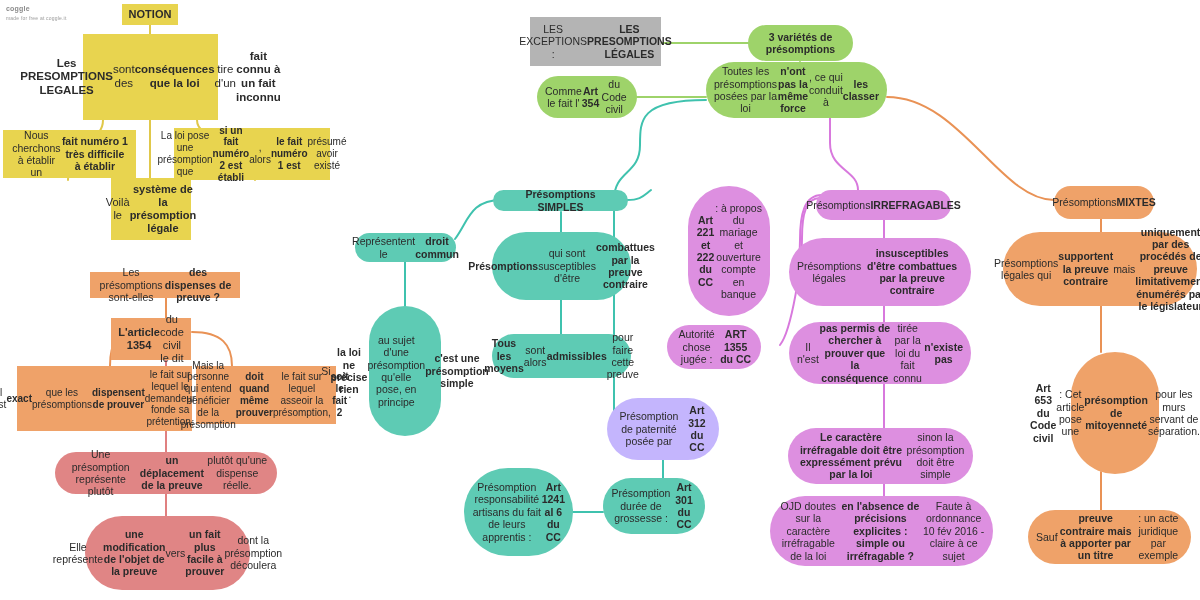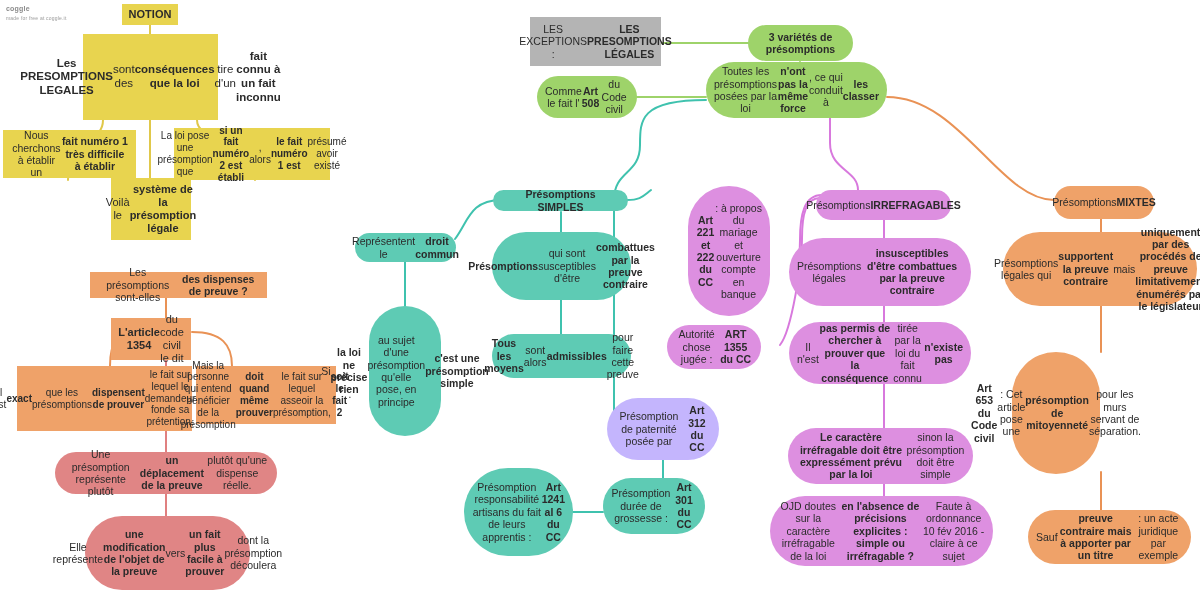--- a/index.html
+++ b/index.html
@@ -71,39 +71,39 @@
     </div>
 
   <div class="node rect" style="left:83px;top:34px;width:135px;height:86px;background:#e8d44f;font-size:11.5px;"><b>Les PRESOMPTIONS LEGALES</b> sont des <b>conséquences que la loi</b> tire d'un <b>fait connu à un fait inconnu</b></div>
 
   <div class="node rect" style="left:3px;top:130px;width:133px;height:48px;background:#e8d44f;font-size:10.5px;">Nous cherchons à établir un <b>fait numéro 1 très difficile à établir</b></div>
 
   <div class="node rect" style="left:111px;top:178px;width:80px;height:62px;background:#e8d44f;font-size:11px;">Voilà le <b>système de la présomption légale</b></div>
 
   <div class="node rect" style="left:174px;top:128px;width:156px;height:52px;background:#e8d44f;font-size:10px;">La loi pose une présomption que <b>si un fait numéro 2 est établi</b>, alors <b>le fait numéro 1 est</b> présumé avoir existé</div>
 
-  <div class="node rect" style="left:90px;top:272px;width:177px;height:26px;background:#efa269;font-size:10.5px;justify-content:flex-end;">Les présomptions sont-elles <b>des dispenses de preuve ?</b></div>
+  <div class="node rect" style="left:90px;top:272px;width:150px;height:26px;background:#efa269;font-size:10.5px;justify-content:flex-end;">Les présomptions sont-elles <b>des dispenses de preuve ?</b></div>
 
   <div class="node rect" style="left:111px;top:318px;width:80px;height:42px;background:#efa269;font-size:11px;"><b>L'article 1354</b> du code civil le dit</div>
 
   <div class="node rect" style="left:17px;top:366px;width:175px;height:65px;background:#efa269;font-size:10px;">Il est <b>exact</b> que les présomptions <b>dispensent de prouver</b> le fait sur lequel le demandeur fonde sa prétention, <b>soit le fait 1</b>.</div>
 
   <div class="node rect" style="left:196px;top:366px;width:140px;height:58px;background:#efa269;font-size:10px;">Mais la personne qui entend bénéficier de la présomption <b>doit quand même prouver</b> le fait sur lequel asseoir la présomption, <b>soit le fait 2</b>.</div>
 
   <div class="node pill" style="left:55px;top:452px;width:222px;height:42px;background:#e08585;font-size:10.5px;">Une présomption représente plutôt <b>un déplacement de la preuve</b> plutôt qu'une dispense réelle.</div>
 
   <div class="node pill" style="left:85px;top:516px;width:165px;height:74px;background:#e08585;font-size:10.5px;">Elle représente <b>une modification de l'objet de la preuve</b> vers <b>un fait plus facile à prouver</b> dont la présomption découlera</div>
 
   <div class="node rect" style="left:530px;top:17px;width:131px;height:49px;background:#b4b4b4;font-size:10.5px;">LES EXCEPTIONS : <b>LES PRESOMPTIONS LÉGALES</b></div>
 
   <div class="node pill" style="left:748px;top:25px;width:105px;height:36px;background:#9ed36a;font-size:10.5px;font-weight:bold;">
       <b>3 variétés de présomptions</b>
     </div>
 
-  <div class="node pill" style="left:537px;top:76px;width:100px;height:42px;background:#9ed36a;font-size:10.5px;">Comme le fait l'<b>Art 508</b> du Code civil</div>
+  <div class="node pill" style="left:537px;top:76px;width:100px;height:42px;background:#9ed36a;font-size:10.5px;">Comme le fait l'<b>Art 354</b> du Code civil</div>
 
   <div class="node pill" style="left:706px;top:62px;width:181px;height:56px;background:#9ed36a;font-size:10.5px;">Toutes les présomptions posées par la loi <b>n'ont pas la même force</b>, ce qui conduit à <b>les classer</b></div>
 
   <div class="node pill" style="left:493px;top:190px;width:135px;height:21px;background:#5ecbb4;font-size:10.5px;font-weight:bold;">
       <b>Présomptions SIMPLES</b>
     </div>
 
   <div class="node pill" style="left:355px;top:233px;width:101px;height:29px;background:#5ecbb4;font-size:10.5px;">Représentent le <b>droit commun</b></div>
 
   <div class="node pill" style="left:369px;top:306px;width:72px;height:130px;background:#5ecbb4;font-size:10.5px;">Si <b>la loi ne précise rien</b> au sujet d'une présomption qu'elle pose, en principe <b>c'est une présomption simple</b></div>
@@ -129,17 +129,17 @@
   <div class="node pill" style="left:789px;top:322px;width:182px;height:62px;background:#dd8fe0;font-size:10.5px;">Il n'est <b>pas permis de chercher à prouver que la conséquence</b> tirée par la loi du fait connu <b>n'existe pas</b></div>
 
   <div class="node pill" style="left:788px;top:428px;width:185px;height:56px;background:#dd8fe0;font-size:10.5px;justify-content:center;"><b>Le caractère irréfragable doit être expressément prévu par la loi</b> sinon la présomption doit être simple</div>
 
   <div class="node pill" style="left:770px;top:496px;width:223px;height:70px;background:#dd8fe0;font-size:10.5px;">OJD doutes sur la caractère irréfragable de la loi <b>en l'absence de précisions explicites : simple ou irréfragable ?</b> Faute à ordonnance 10 fév 2016 - claire à ce sujet</div>
 
   <div class="node pill" style="left:1054px;top:186px;width:100px;height:33px;background:#efa269;font-size:10.5px;">Présomptions <b>MIXTES</b></div>
 
   <div class="node pill" style="left:1003px;top:232px;width:194px;height:74px;background:#efa269;font-size:10.5px;">Présomptions légales qui <b>supportent la preuve contraire</b> mais <b>uniquement par des procédés de preuve limitativement énumérés par le législateur</b></div>
 
-  <div class="node pill" style="left:1012px;top:352px;width:88px;height:122px;background:#efa269;font-size:10.5px;"><b>Art 653 du Code civil</b> : Cet article pose une <b>présomption de mitoyenneté</b> pour les murs servant de séparation.</div>
+  <div class="node pill" style="left:1071px;top:352px;width:88px;height:122px;background:#efa269;font-size:10.5px;"><b>Art 653 du Code civil</b> : Cet article pose une <b>présomption de mitoyenneté</b> pour les murs servant de séparation.</div>
 
   <div class="node pill" style="left:1028px;top:510px;width:163px;height:54px;background:#efa269;font-size:10.5px;">Sauf <b>preuve contraire mais à apporter par un titre</b> : un acte juridique par exemple</div>
 
 </div>
 
 </body></html>

